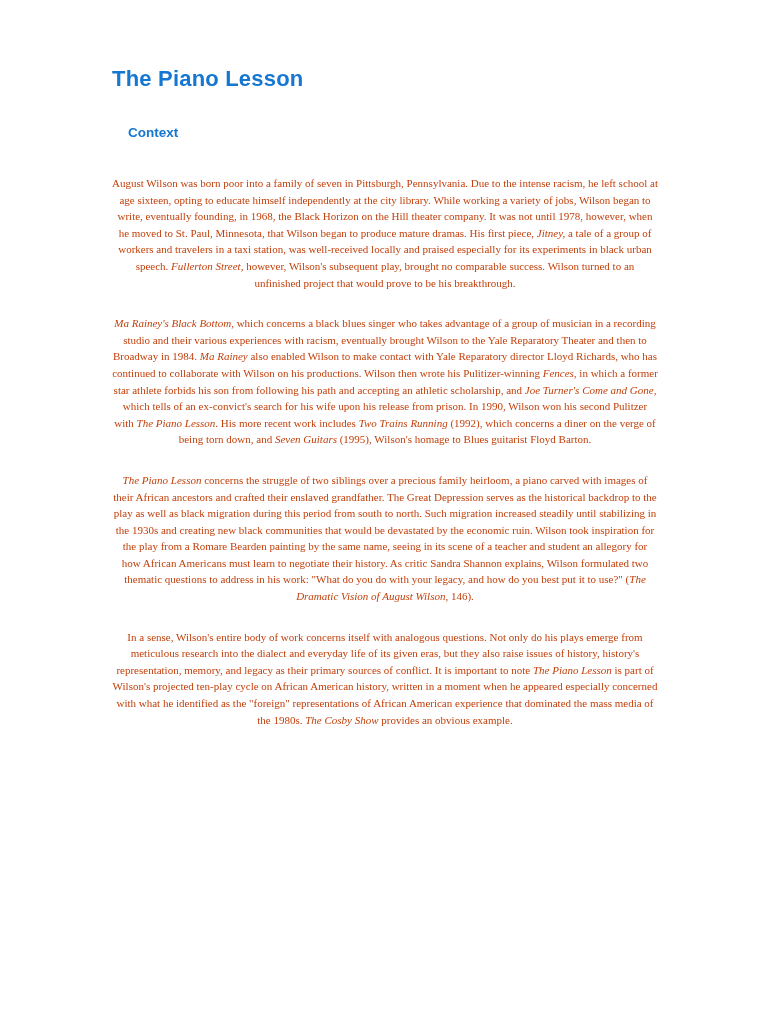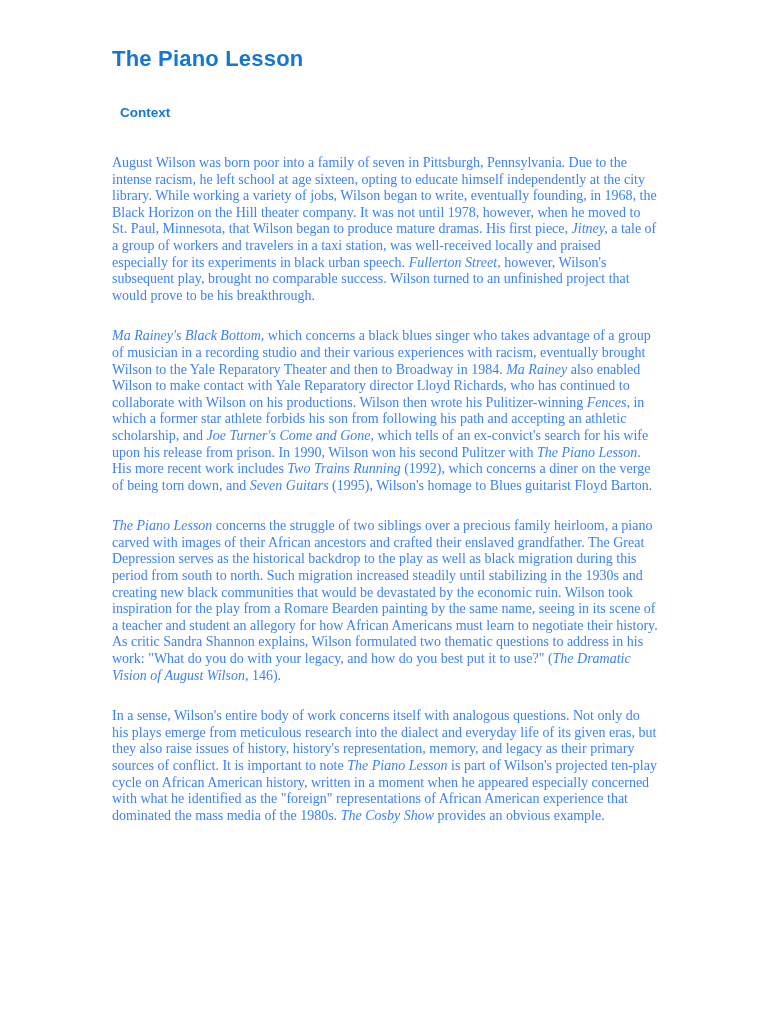--- a/index.html
+++ b/index.html
@@ -10,58 +10,58 @@
   body {
     width: 768px;
     height: 1024px;
     overflow: hidden;
     position: relative;
   }
   .page {
     box-sizing: border-box;
     width: 768px;
     height: 1024px;
-    padding: 46px 110px 0 112px;
+    padding: 66px 110px 0 112px;
     background: #ffffff;
   }
   .doc-title {
     margin: 0;
     font-family: "Liberation Sans", sans-serif;
     font-weight: bold;
     font-size: 22px;
     line-height: 26px;
     color: #1577d2;
     letter-spacing: 0.2px;
   }
   .doc-author {
     margin: 16px 0 0 2px;
     font-family: "Liberation Sans", sans-serif;
     font-size: 8.5px;
     font-weight: bold;
     letter-spacing: 0.6px;
     color: #3a3a3a;
   }
   .section-heading {
-    margin: 33px 0 0 8px;
+    margin: 33px 0 0 16px;
     font-family: "Liberation Sans", sans-serif;
     font-weight: bold;
     font-size: 13.5px;
     line-height: 16px;
     color: #1577d2;
   }
   .article-body {
     margin-top: 34px;
   }
   .body-para {
     margin: 0 0 24px 0;
     font-family: "Liberation Serif", "DejaVu Serif", serif;
-    font-size: 14px;
+    font-size: 11px;
     line-height: 16.6px;
-    color: #3b82f6;
-    text-align: left;
+    color: #c2410c;
+    text-align: center;
   }
   .body-para em {
     font-style: italic;
   }
 </style>
 </head>
 <body>
 
 <div class="page">
   <h1 class="doc-title">The Piano Lesson</h1>

